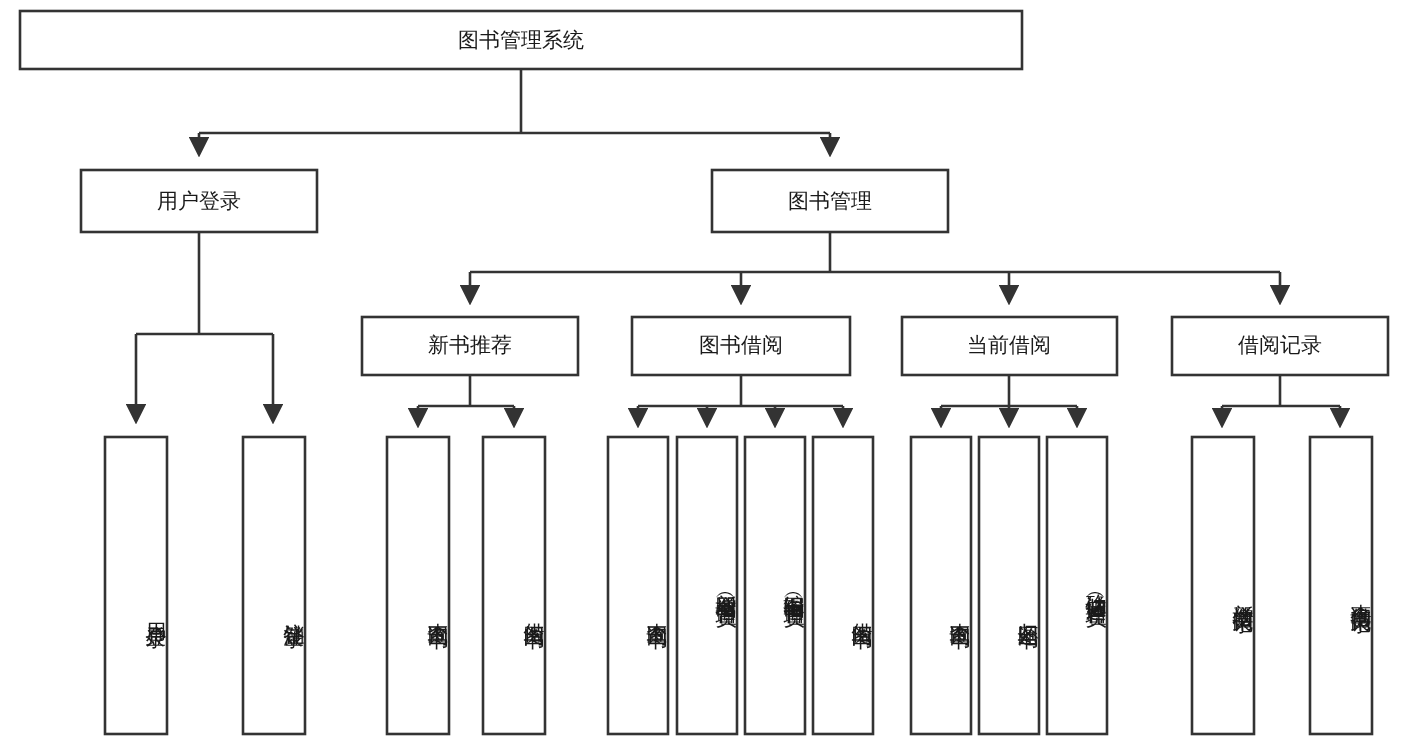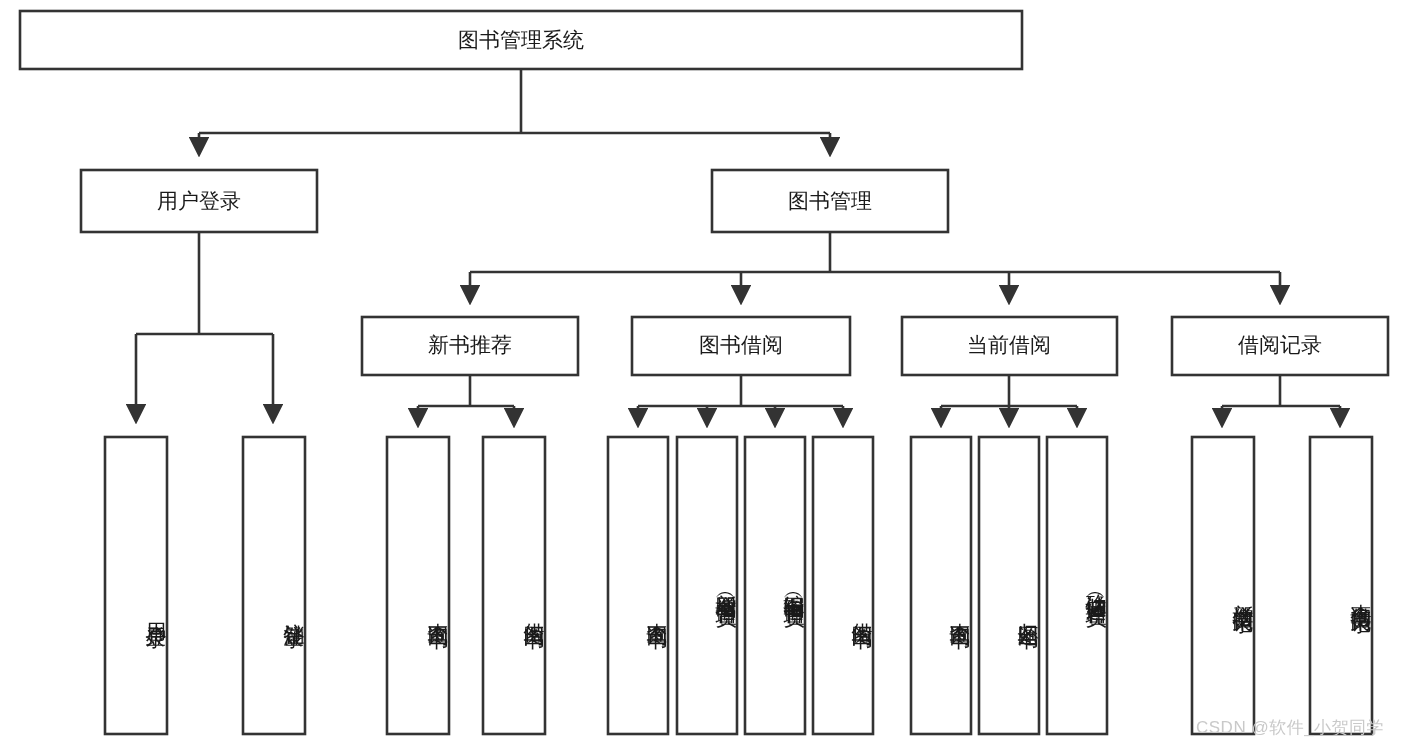--- a/index.html
+++ b/index.html
@@ -200,15 +200,14 @@
   <div class="node-label-v" style="left:745px; top:443px; width:60px; height:285px;">编辑图书（管理员）</div>
   <div class="node-label-v" style="left:813px; top:495px; width:60px; height:230px;">借阅图书</div>
 
   <div class="node-label-v" style="left:911px; top:495px; width:60px; height:230px;">查询图书</div>
   <div class="node-label-v" style="left:979px; top:495px; width:60px; height:230px;">归还图书</div>
   <div class="node-label-v" style="left:1047px; top:443px; width:60px; height:285px;">确认归还（管理员）</div>
 
   <div class="node-label-v" style="left:1192px; top:460px; width:62px; height:265px;">新增借阅记录</div>
   <div class="node-label-v" style="left:1310px; top:460px; width:62px; height:265px;">查询借阅记录</div>
 
-  <div class="watermark" style="left:1196px; top:716px;">CSDN @软件_小贺同学</div>
 
 </div>
 
 </body></html>

